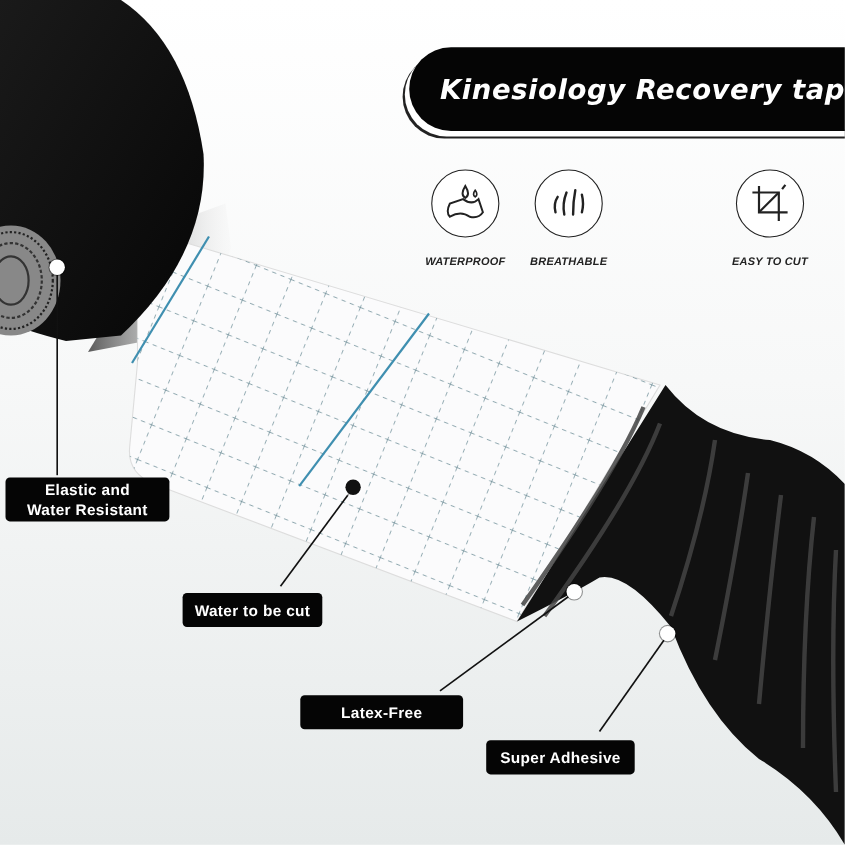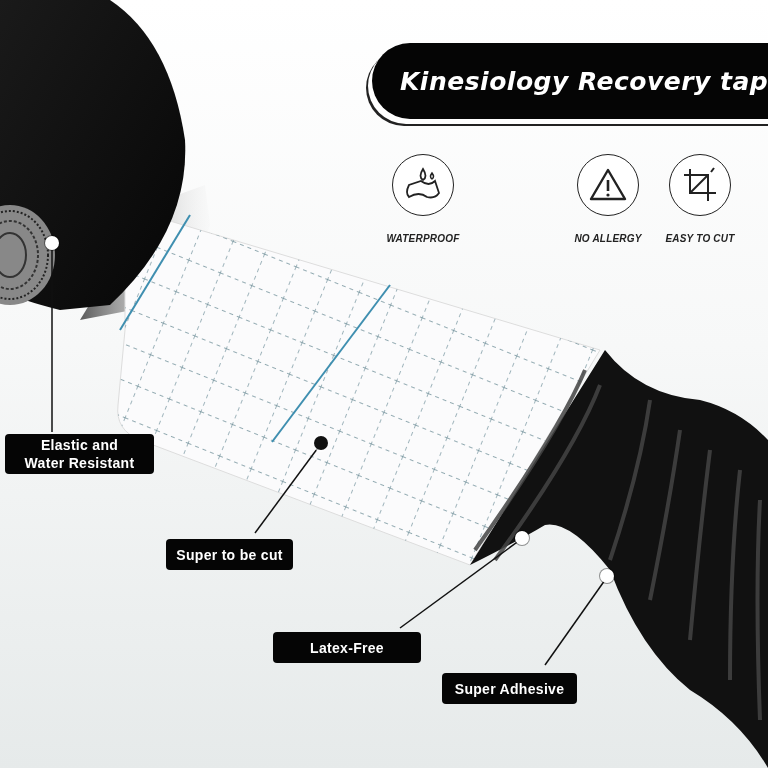--- a/index.html
+++ b/index.html
@@ -108,29 +108,32 @@
   <div class="feature" style="left:-20px">
     <div class="ring">
       <svg width="44" height="44" viewBox="0 0 44 44">
           <path d="M8 22 Q4 30 8 34 Q18 28 26 34 Q34 36 38 30 L34 18 Q28 24 20 18 Z" fill="none" stroke="#222" stroke-width="1.8"></path>
           <path d="M22 6 Q17 14 22 17 Q27 14 22 6 Z" fill="none" stroke="#222" stroke-width="1.8"></path>
           <path d="M31 10 Q28 14 31 16 Q34 14 31 10 Z" fill="none" stroke="#222" stroke-width="1.5"></path>
         </svg>
     </div>
     <div class="label">WATERPROOF</div>
   </div>
-  <div class="feature" style="left:165px">
+  <div class="feature" style="left:74px">
     <div class="ring">
       <svg width="44" height="44" viewBox="0 0 44 44">
-          <path d="M22 7 L39 36 L5 36 Z" fill="none" stroke="#222" stroke-width="2.4" stroke-linejoin="round"></path>
-          <line x1="22" y1="17" x2="22" y2="28" stroke="#222" stroke-width="2.6"></line>
-          <circle cx="22" cy="32" r="1.6" fill="#222"></circle>
+          <g stroke="#222" stroke-width="2.2" fill="none" stroke-linecap="round">
+            <path d="M10 30 Q8 22 12 16"></path>
+            <path d="M18 32 Q16 22 20 12"></path>
+            <path d="M26 32 Q26 20 28 10"></path>
+            <path d="M34 30 Q36 22 34 14"></path>
+          </g>
         </svg>
     </div>
-    <div class="label">NO ALLERGY</div>
+    <div class="label">BREATHABLE</div>
   </div>
   <div class="feature" style="left:257px">
     <div class="ring">
       <svg width="44" height="44" viewBox="0 0 44 44">
           <g stroke="#222" stroke-width="2" fill="none">
             <path d="M12 6 V30 H38"></path>
             <path d="M6 12 H30 V38"></path>
             <line x1="12" y1="30" x2="30" y2="12"></line>
             <line x1="33" y1="9" x2="36" y2="5"></line>
           </g>
@@ -138,20 +141,20 @@
     </div>
     <div class="label">EASY TO CUT</div>
   </div>
 </div>
 
 <div class="callout" style="left:5px;top:434px;width:149px;height:40px;flex-direction:column;line-height:18px;font-size:14px">
   <span>Elastic and</span>
   <span>Water Resistant</span>
 </div>
 <div class="callout" style="left:166px;top:539px;width:127px;height:31px">
-  <span>Super to be cut</span>
+  <span>Water to be cut</span>
 </div>
 <div class="callout" style="left:273px;top:632px;width:148px;height:31px">
   <span>Latex-Free</span>
 </div>
 <div class="callout" style="left:442px;top:673px;width:135px;height:31px">
   <span>Super Adhesive</span>
 </div>
 
 </body></html>

